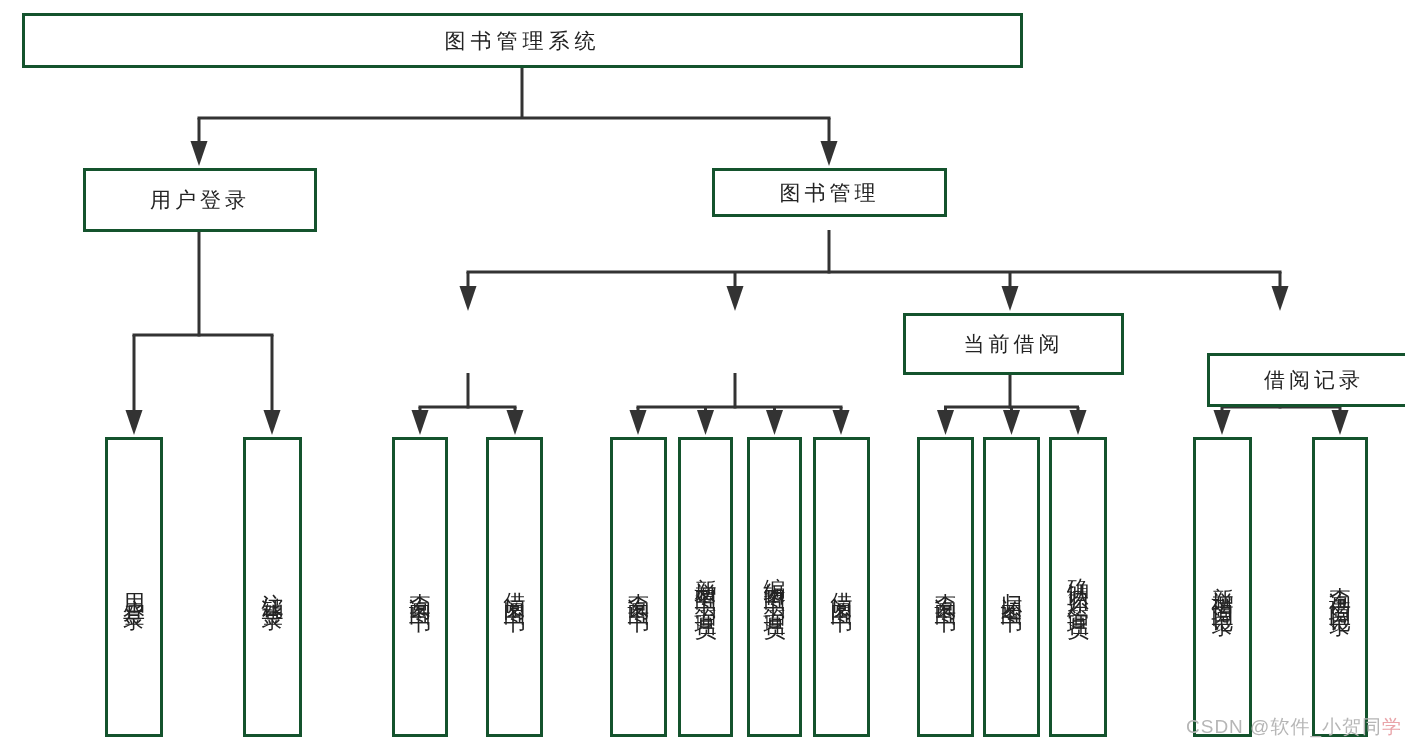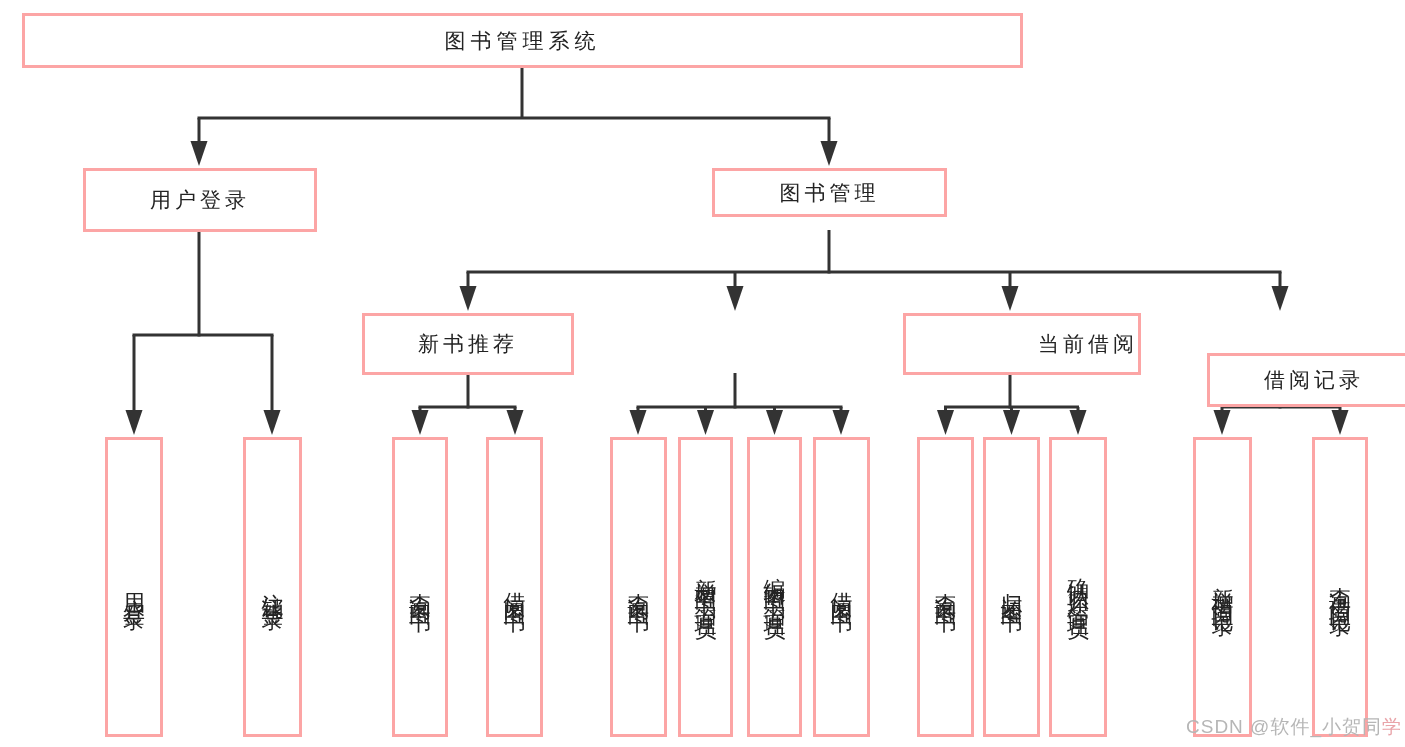--- a/index.html
+++ b/index.html
@@ -3,36 +3,36 @@
 <meta charset="utf-8">
 <style>
   html,body { margin:0; padding:0; background:#ffffff; }
   .stage {
     position:relative; width:1405px; height:747px; background:#ffffff;
     font-family:"Liberation Sans","DejaVu Sans",sans-serif; color:#222222;
     overflow:hidden;
   }
   .connectors { position:absolute; left:0; top:0; width:1405px; height:747px; }
   .box {
-    position:absolute; background:#ffffff; border:3px solid #fca5a5;
+    position:absolute; background:#ffffff; border:3px solid #14532d;
     box-sizing:border-box; display:flex; align-items:center; justify-content:center;
   }
   .h-label { font-size:21px; letter-spacing:4px; color:#232323; white-space:nowrap; }
   .root-label { letter-spacing:5px; }
   .v-label {
     writing-mode:vertical-rl; text-orientation:mixed;
     font-size:22px; letter-spacing:6px; line-height:1; color:#232323; white-space:nowrap;
   }
   
   .n-root  { left:22px;  top:13px;  width:1001px; height:55px; }
   .n-login { left:83px;  top:168px; width:234px;  height:64px; }
   .n-mgmt  { left:712px; top:168px; width:235px;  height:49px; }
   .n-newbk { left:362px; top:313px; width:212px;  height:62px; }
   .n-bkbrw { left:629px; top:313px; width:212px;  height:62px; }
-  .n-curbr { left:903px; top:313px; width:238px;  height:62px;justify-content:flex-end; }
+  .n-curbr { left:903px; top:313px; width:221px;  height:62px; }
   .n-brrec { left:1207px;top:313px; width:214px;  height:54px;margin-top:40px; }
   .leaf { top:437px; height:300px; }
   .lf1  { left:105px;  width:58px; }
   .lf2  { left:243px;  width:59px; }
   .lf3  { left:392px;  width:56px; }
   .lf4  { left:486px;  width:57px; }
   .lf5  { left:610px;  width:57px; }
   .lf6  { left:678px;  width:55px; }
   .lf7  { left:747px;  width:55px; }
   .lf8  { left:813px;  width:57px; }
@@ -118,23 +118,20 @@
     <span class="h-label root-label">图书管理系统</span>
   </div>
 
   <div class="box n-login">
     <span class="h-label">用户登录</span>
   </div>
   <div class="box n-mgmt">
     <span class="h-label">图书管理</span>
   </div>
 
-  <div class="box n-newbk">
-    <span class="h-label">新书推荐</span>
-  </div>
   <div class="box n-curbr">
     <span class="h-label">当前借阅</span>
   </div>
   <div class="box n-brrec">
     <span class="h-label">借阅记录</span>
   </div>
 
   <div class="box leaf lf1">
     <span class="v-label">用户登录</span>
   </div>

